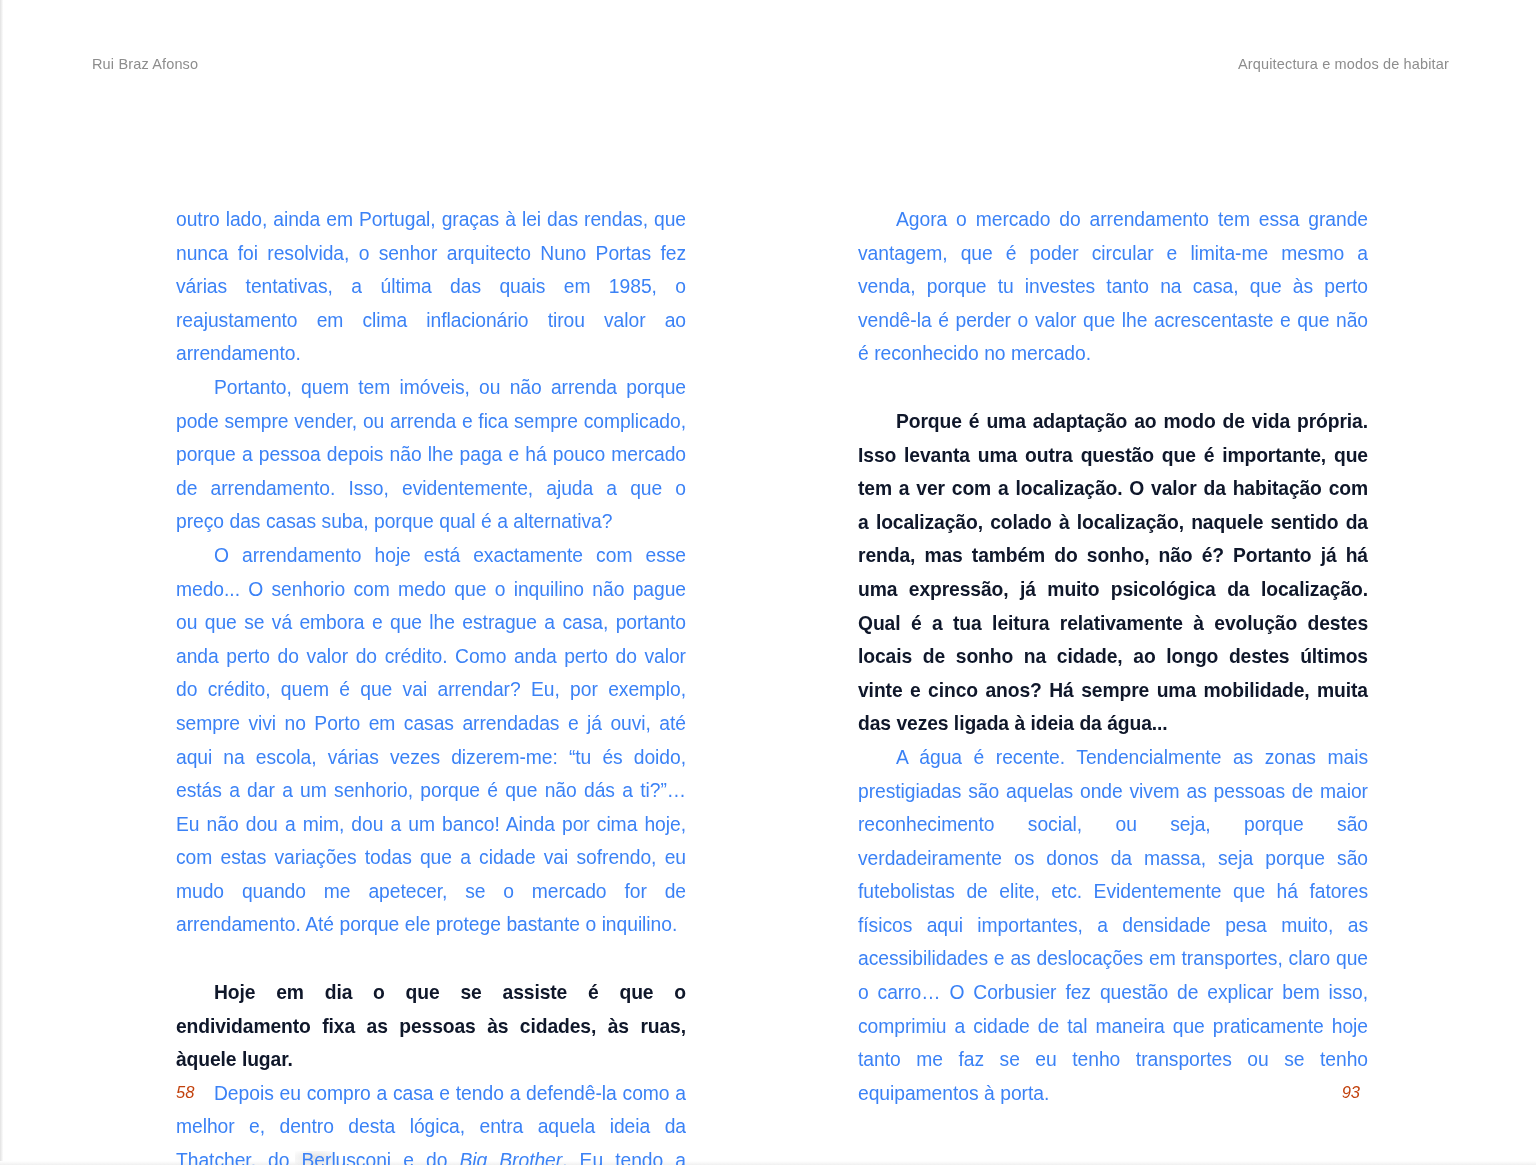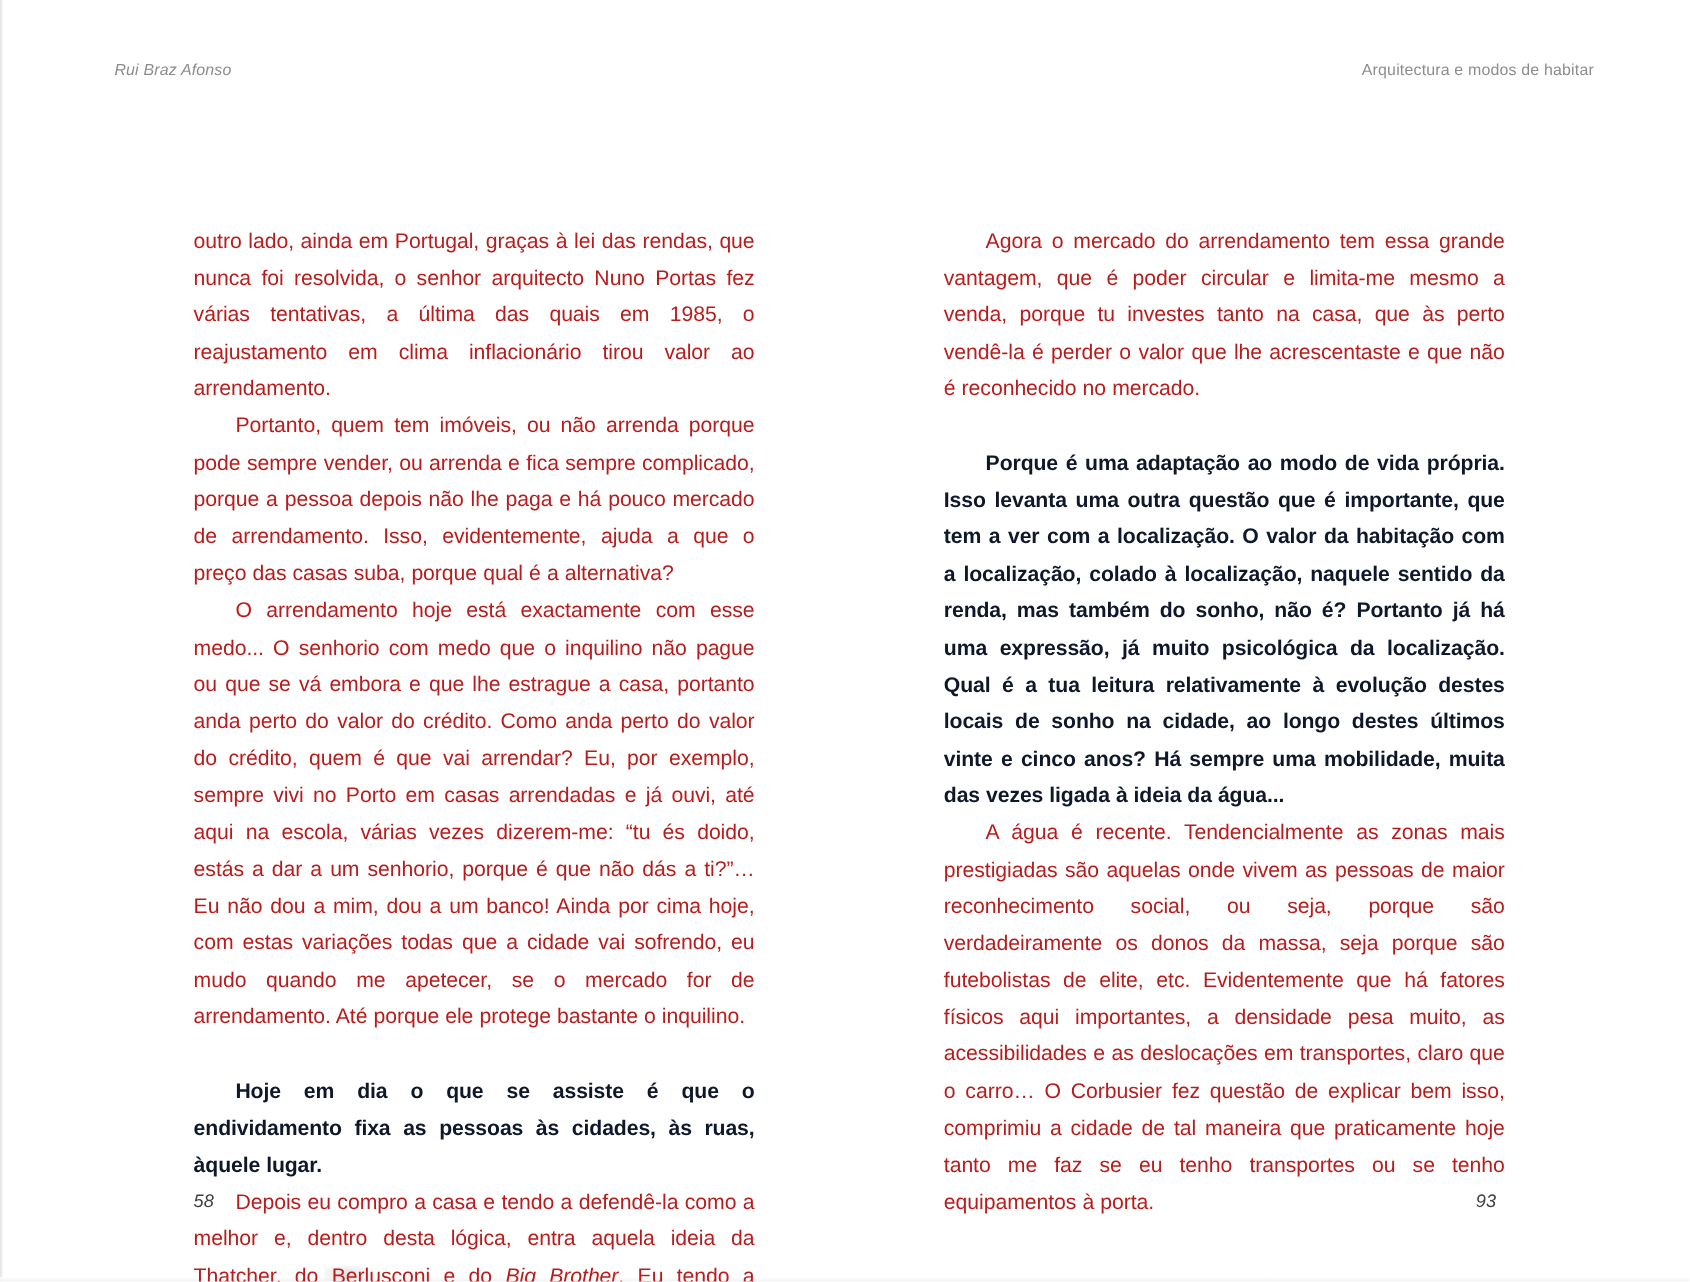--- a/index.html
+++ b/index.html
@@ -39,42 +39,42 @@
   
   .running-head {
     position: absolute;
     top: 56px;
     font-size: 14.5px;
     letter-spacing: .15px;
     color: #8d8d8d;
     font-weight: 400;
     white-space: nowrap;
   }
-  .running-head.verso { left: 104px; font-style: italic; }
+  .running-head.verso { left: 92px; }
   .running-head.recto { right: 87px; text-align: right; }
 
   
   .spread {
     position: absolute;
     top: 0; left: 0;
     width: 1536px; height: 1165px;
   }
   .column {
     position: absolute;
     top: 203px;
     width: 510px;
   }
   .column.left  { left: 176px; }
   .column.right { left: 858px; }
 
   .column p {
     margin: 0;
     font-size: 19.3px;
     line-height: 33.6px;
-    color: #b91c1c;
+    color: #3b82f6;
     text-align: justify;
     text-justify: inter-word;
     letter-spacing: -0.05px;
     word-spacing: .2px;
     -webkit-font-smoothing: antialiased;
   }
   .column p.indent      { text-indent: 38px; }
   .column p.no-indent   { text-indent: 0; }
 
   .column p.question {
@@ -86,21 +86,21 @@
   .spacer-para { height: 34px; }
 
   em.title-italic { font-style: italic; }
 
   
   .folio {
     position: absolute;
     bottom: 63px;
     font-size: 16.5px;
     font-style: italic;
-    color: #404040;
+    color: #c2410c;
   }
   .folio.verso { left: 176px; }
   .folio.recto { right: 176px; }
 </style>
 </head>
 <body>
 
 <div class="spread">
 
   <div class="page-edge-left"></div>

